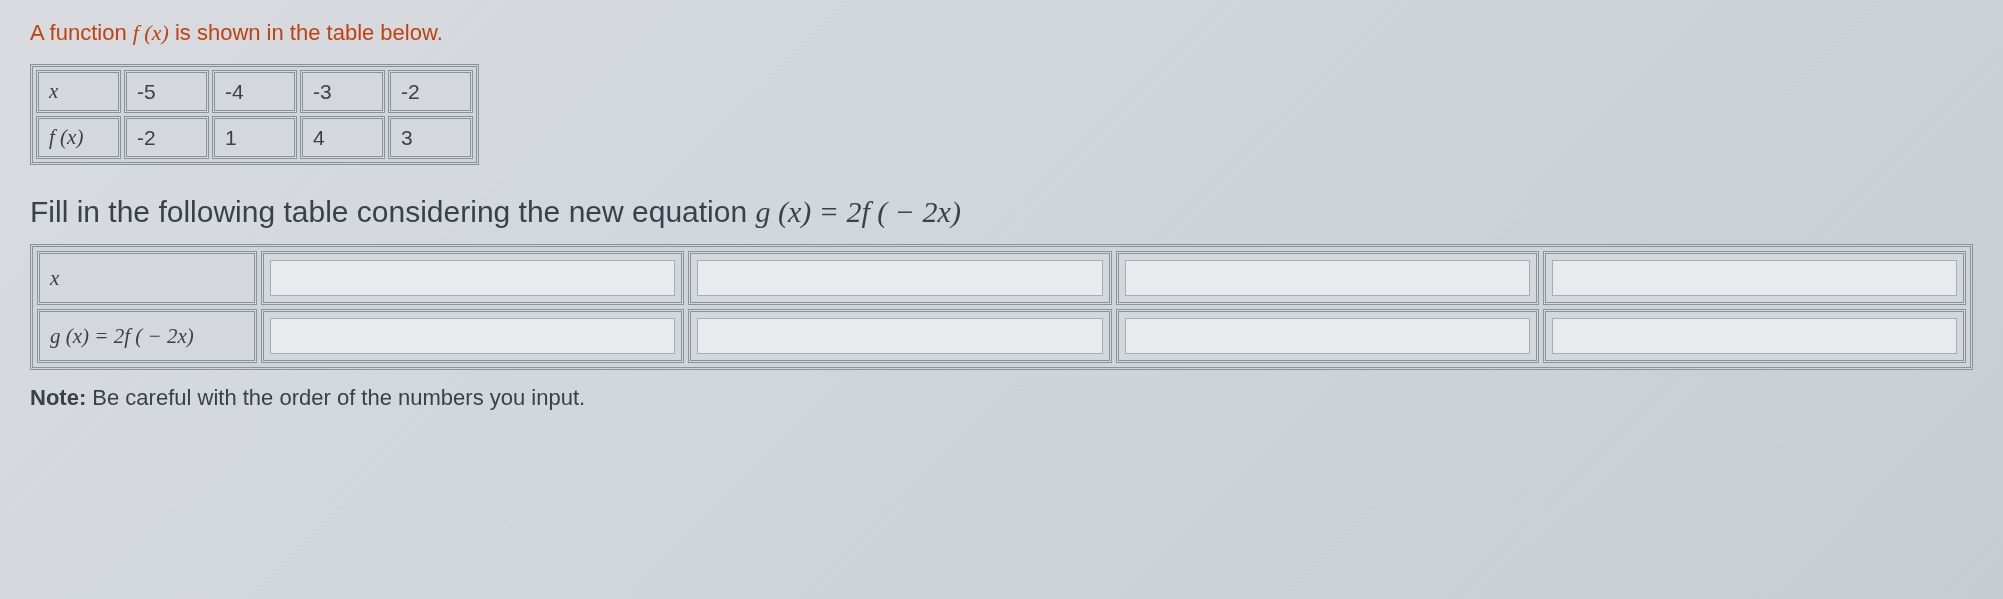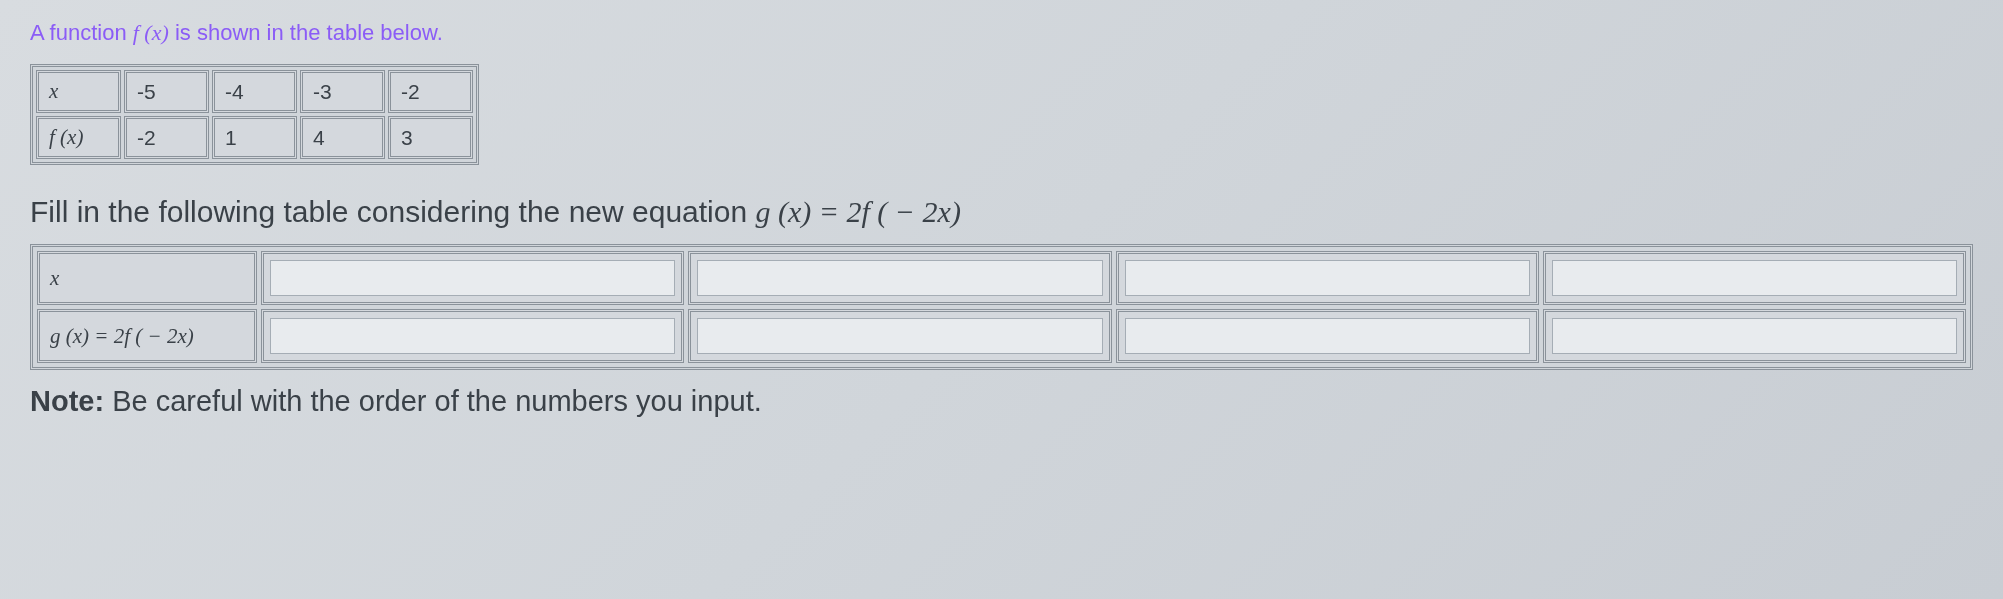--- a/index.html
+++ b/index.html
@@ -12,21 +12,21 @@
       background: linear-gradient(135deg, #d8dce0 0%, #d0d5da 50%, #c8cdd3 100%);
       padding: 20px 30px;
       color: #3a4148;
       font-size: 22px;
       min-height: 599px;
       width: 2003px;
     }
     .question-text {
       margin-bottom: 18px;
       font-size: 22px;
-      color: #8b5cf6;
+      color: #c2410c;
     }
     .math-italic {
       font-style: italic;
       font-family: 'Times New Roman', serif;
     }
     .table-small {
       border-collapse: separate;
       border-spacing: 3px;
       border: 3px double #8a929a;
       background: #d0d5da;
@@ -74,21 +74,21 @@
       width: 100%;
       height: 36px;
       border: 1px solid #a5adb5;
       background: #e8ebee;
       padding: 4px 8px;
       font-size: 18px;
       color: #3a4148;
       outline: none;
     }
     .note {
-      font-size: 29px;
+      font-size: 22px;
       color: #3a4148;
     }
     .note-bold {
       font-weight: bold;
     }
   </style>
 </head>
 <body>
 
 <div class="question-text">

